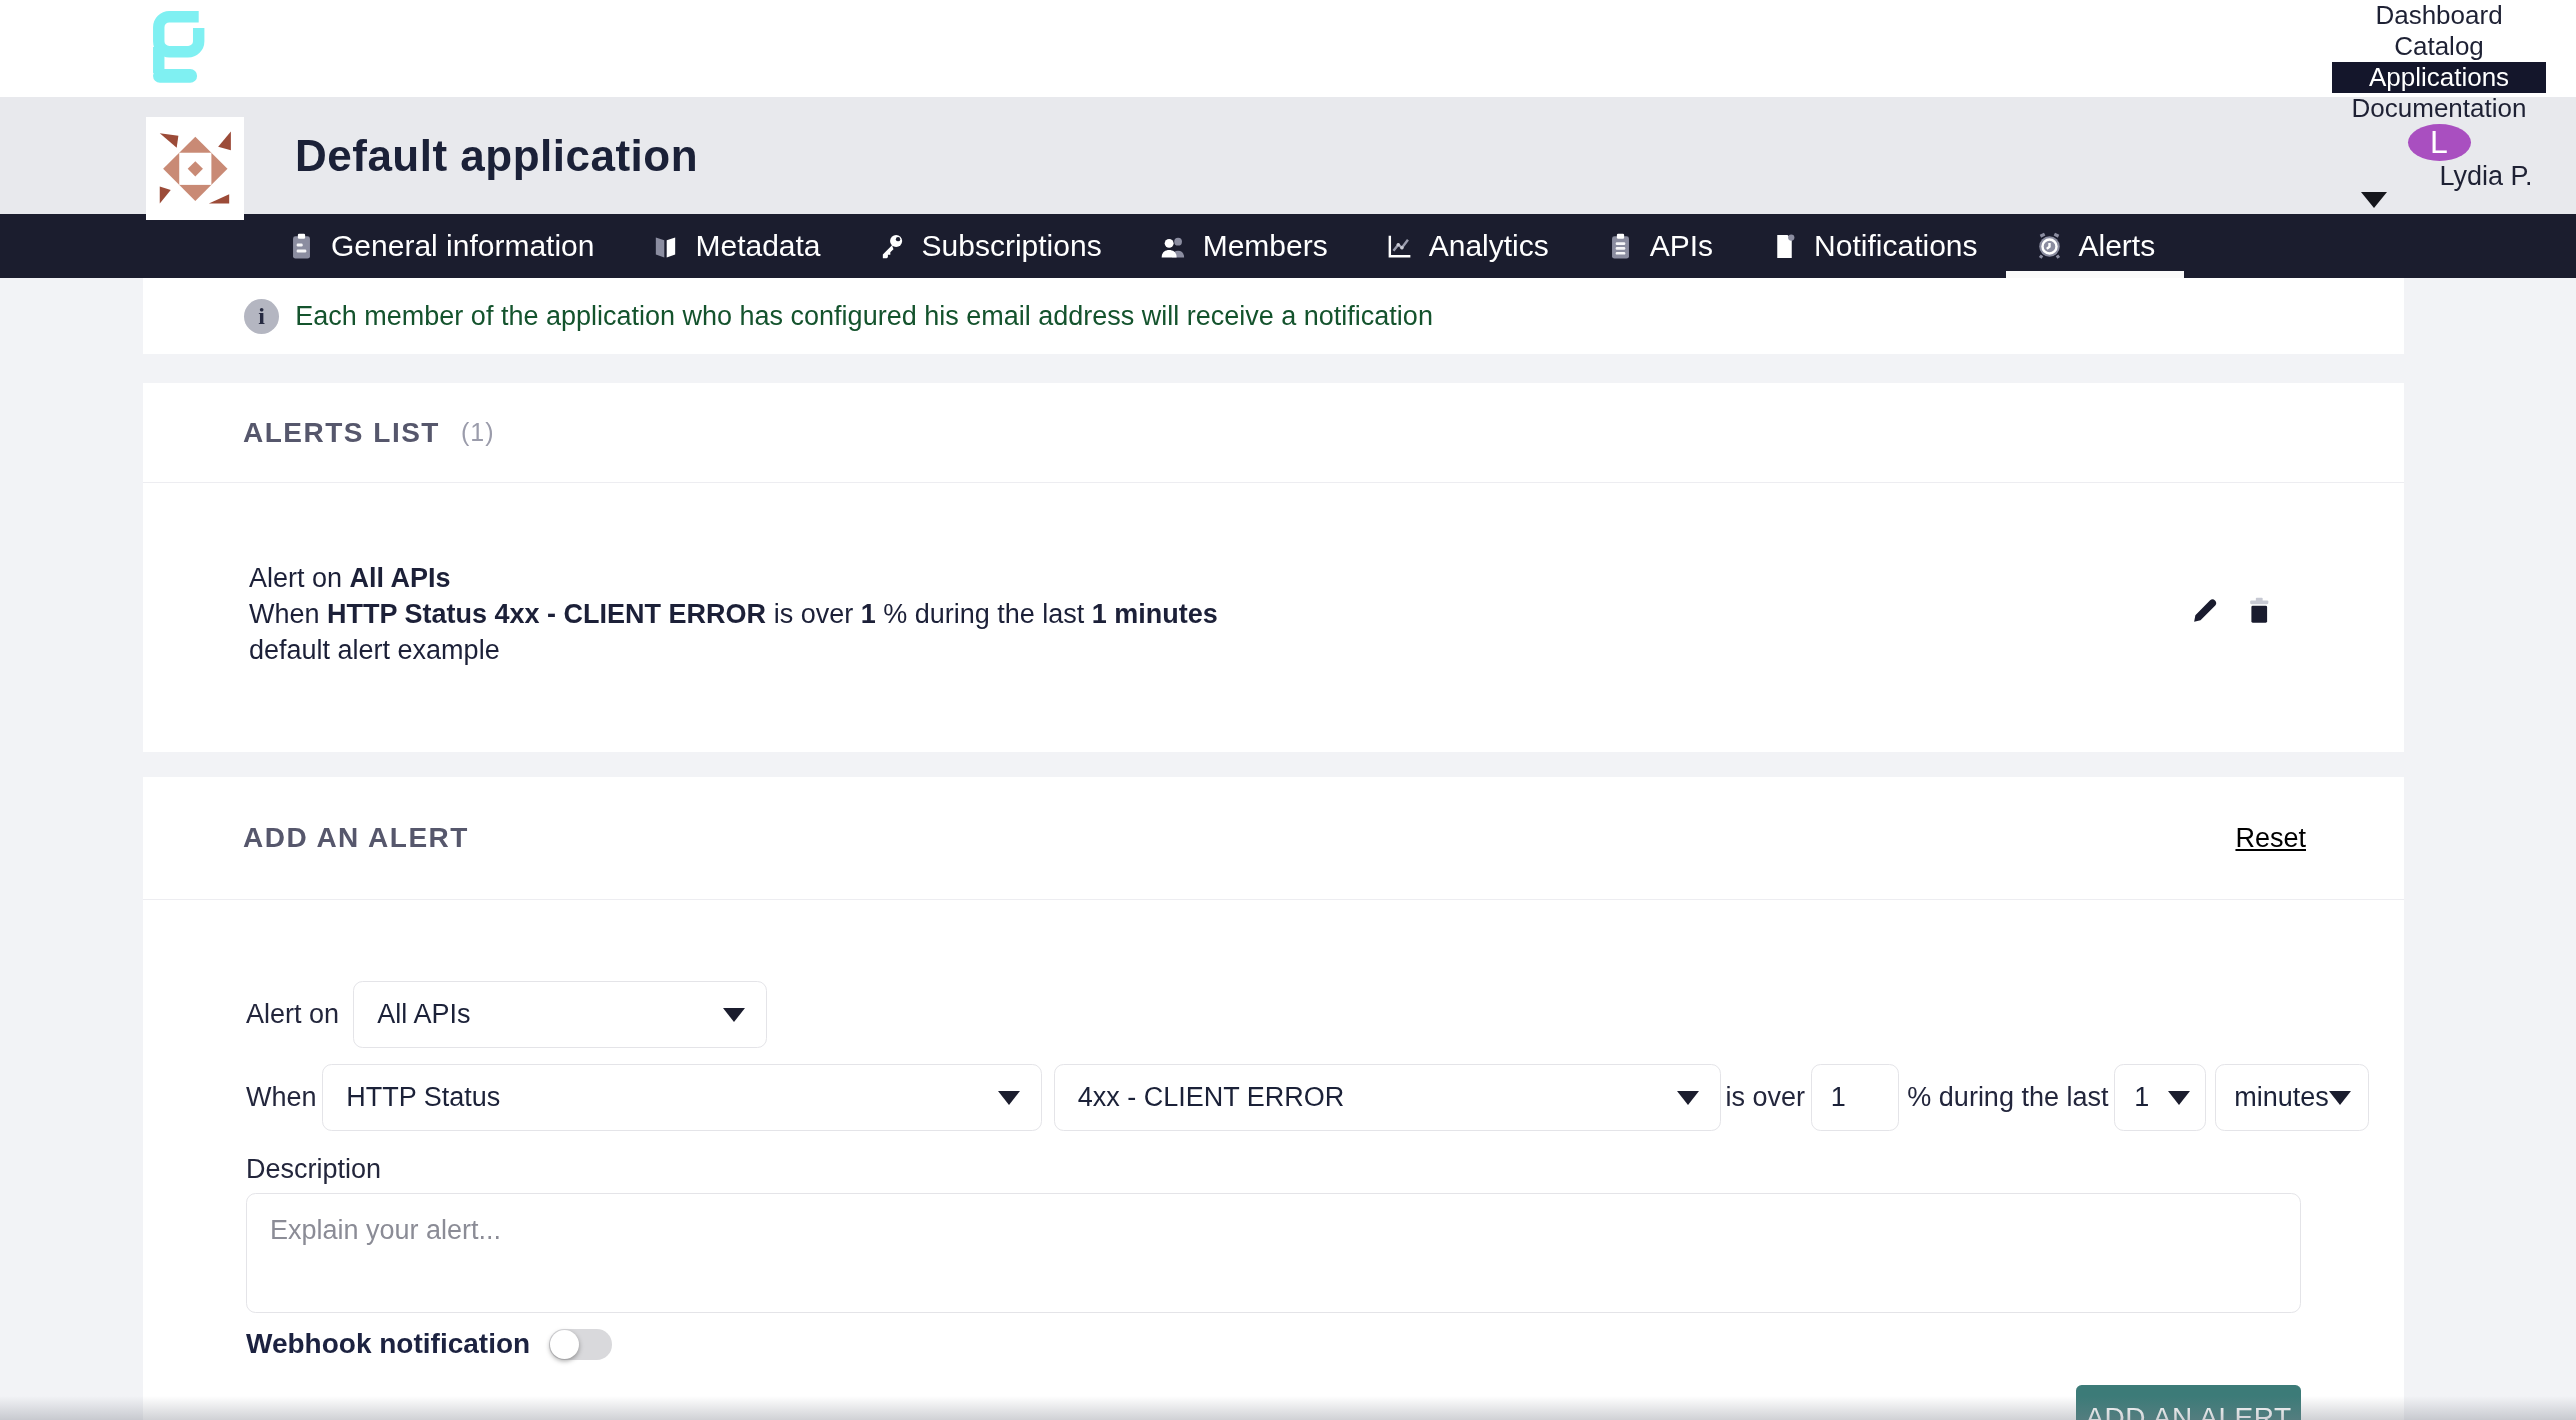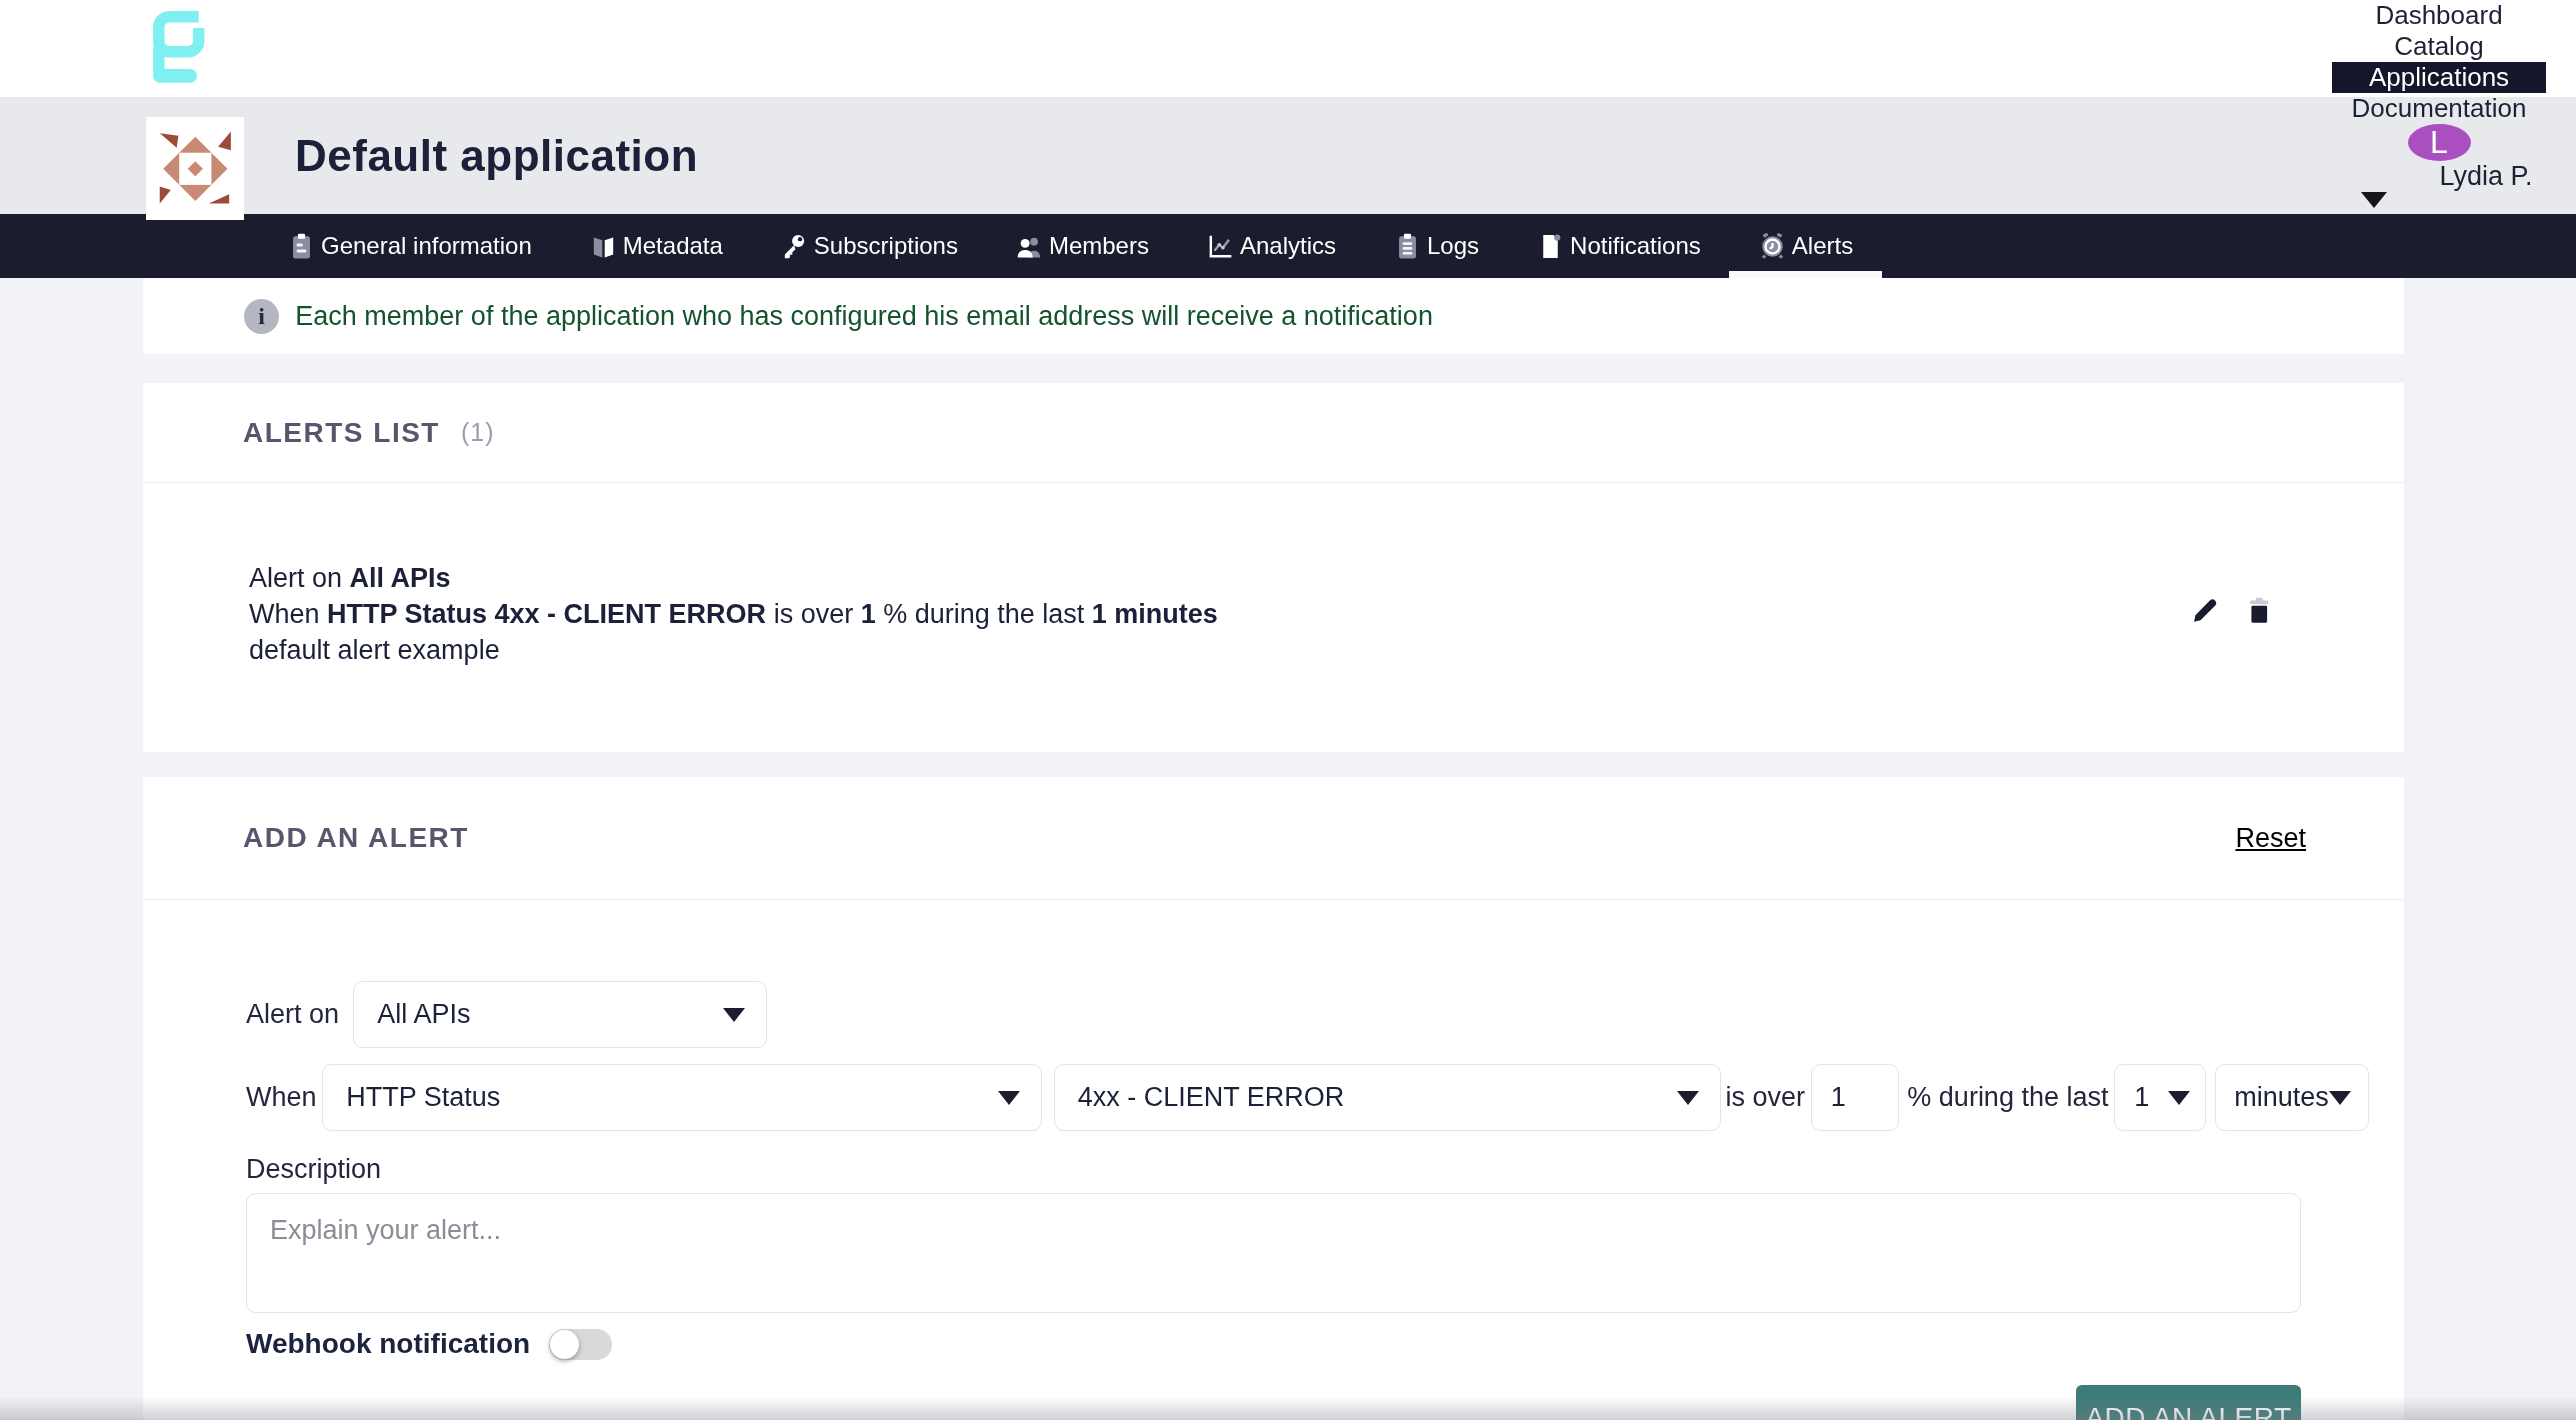--- a/index.html
+++ b/index.html
@@ -25,21 +25,21 @@
 
   
   .header-band { height:117px; background:#e8e9ed; position:relative; }
   .app-icon { position:absolute; left:146px; top:20px; width:98px; height:103px; background:#fff; z-index:6; padding:6.7px; }
   .app-icon svg { width:100%; height:100%; display:block; }
   .page-title { position:absolute; left:295px; top:50%; transform:translateY(-50%);
     font-size:44px; font-weight:700; color:#1b2138; letter-spacing:0.5px; }
 
   
   .tabbar { height:64px; background:#1b1d2e; display:flex; align-items:center; padding-left:287px; gap:57px; position:relative; z-index:5; }
-  .tab { display:flex; align-items:center; gap:5px; color:#fff; font-size:24px; height:100%; position:relative; cursor:pointer; white-space:nowrap;text-align:right; }
+  .tab { display:flex; align-items:center; gap:15px; color:#fff; font-size:30px; height:100%; position:relative; cursor:pointer; white-space:nowrap;text-align:right; }
   .tab svg { width:29px; height:29px; flex:none; }
   .tab.active::after { content:""; position:absolute; left:-29px; right:-29px; bottom:0; height:6.7px; background:#fafafa; }
 
   
   .content { width:2261px; margin-left:143px; }
   .banner { background:#fff; height:76px; display:flex; align-items:center; padding-left:101px; }
   .banner-icon { width:35px; height:35px; border-radius:50%; background:#b4b6c1; color:#262a41;
     font-size:24px; font-weight:700; font-family:"Liberation Serif", serif; display:flex; align-items:center; justify-content:center; flex:none; }
   .banner-text { margin-left:16.3px; font-size:27px; color:#14532d; }
 
@@ -183,21 +183,21 @@
     <span>Analytics</span>
   </div>
   <div class="tab">
     <svg viewBox="0 0 24 24">
       <rect x="5" y="3.5" width="14" height="18.5" rx="2" fill="#8b8da0"></rect>
       <rect x="9" y="1.5" width="6" height="4" rx="1" fill="#ffffff"></rect>
       <rect x="8" y="8.5" width="8" height="2.2" rx="1" fill="#ffffff" opacity=".92"></rect>
       <rect x="8" y="12.5" width="8" height="2.2" rx="1" fill="#ffffff" opacity=".92"></rect>
       <rect x="8" y="16.5" width="8" height="2.2" rx="1" fill="#ffffff" opacity=".92"></rect>
     </svg>
-    <span>Logs</span>
+    <span>APIs</span>
   </div>
   <div class="tab">
     <svg viewBox="0 0 24 24">
       <path d="M6 2.5 H14.5 L18 6 V21.5 H6 Z" fill="#ffffff"></path>
       <circle cx="17.6" cy="4.6" r="2.6" fill="#8b8da0"></circle>
     </svg>
     <span>Notifications</span>
   </div>
   <div class="tab active">
     <svg viewBox="0 0 24 24">

